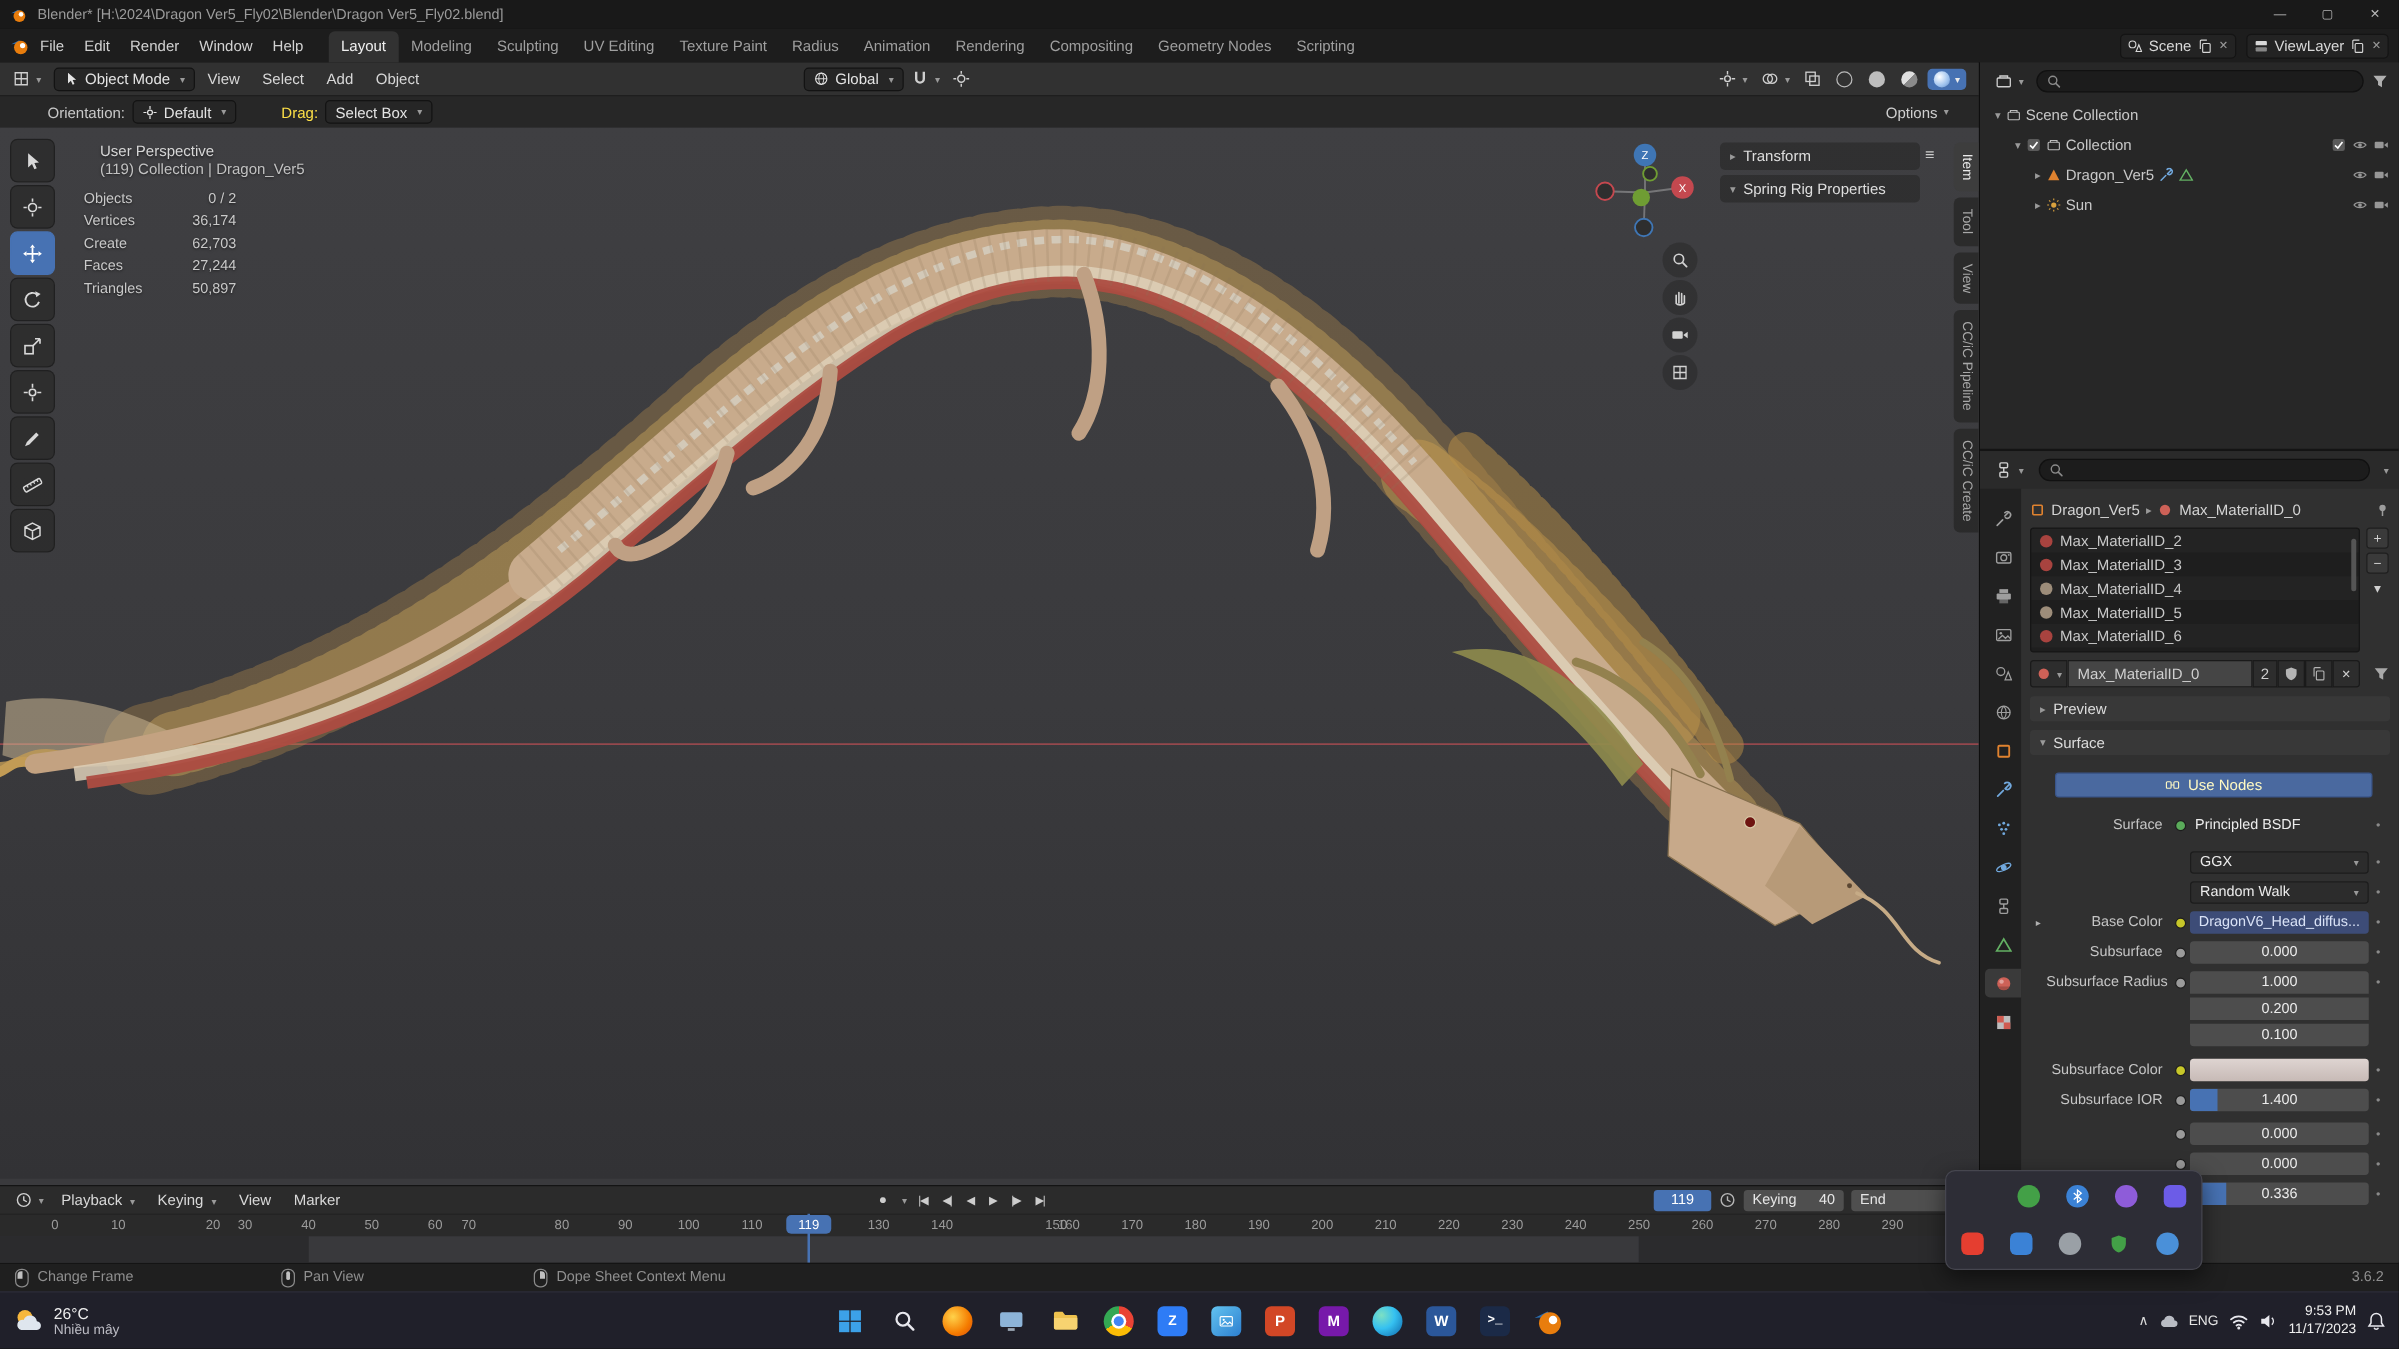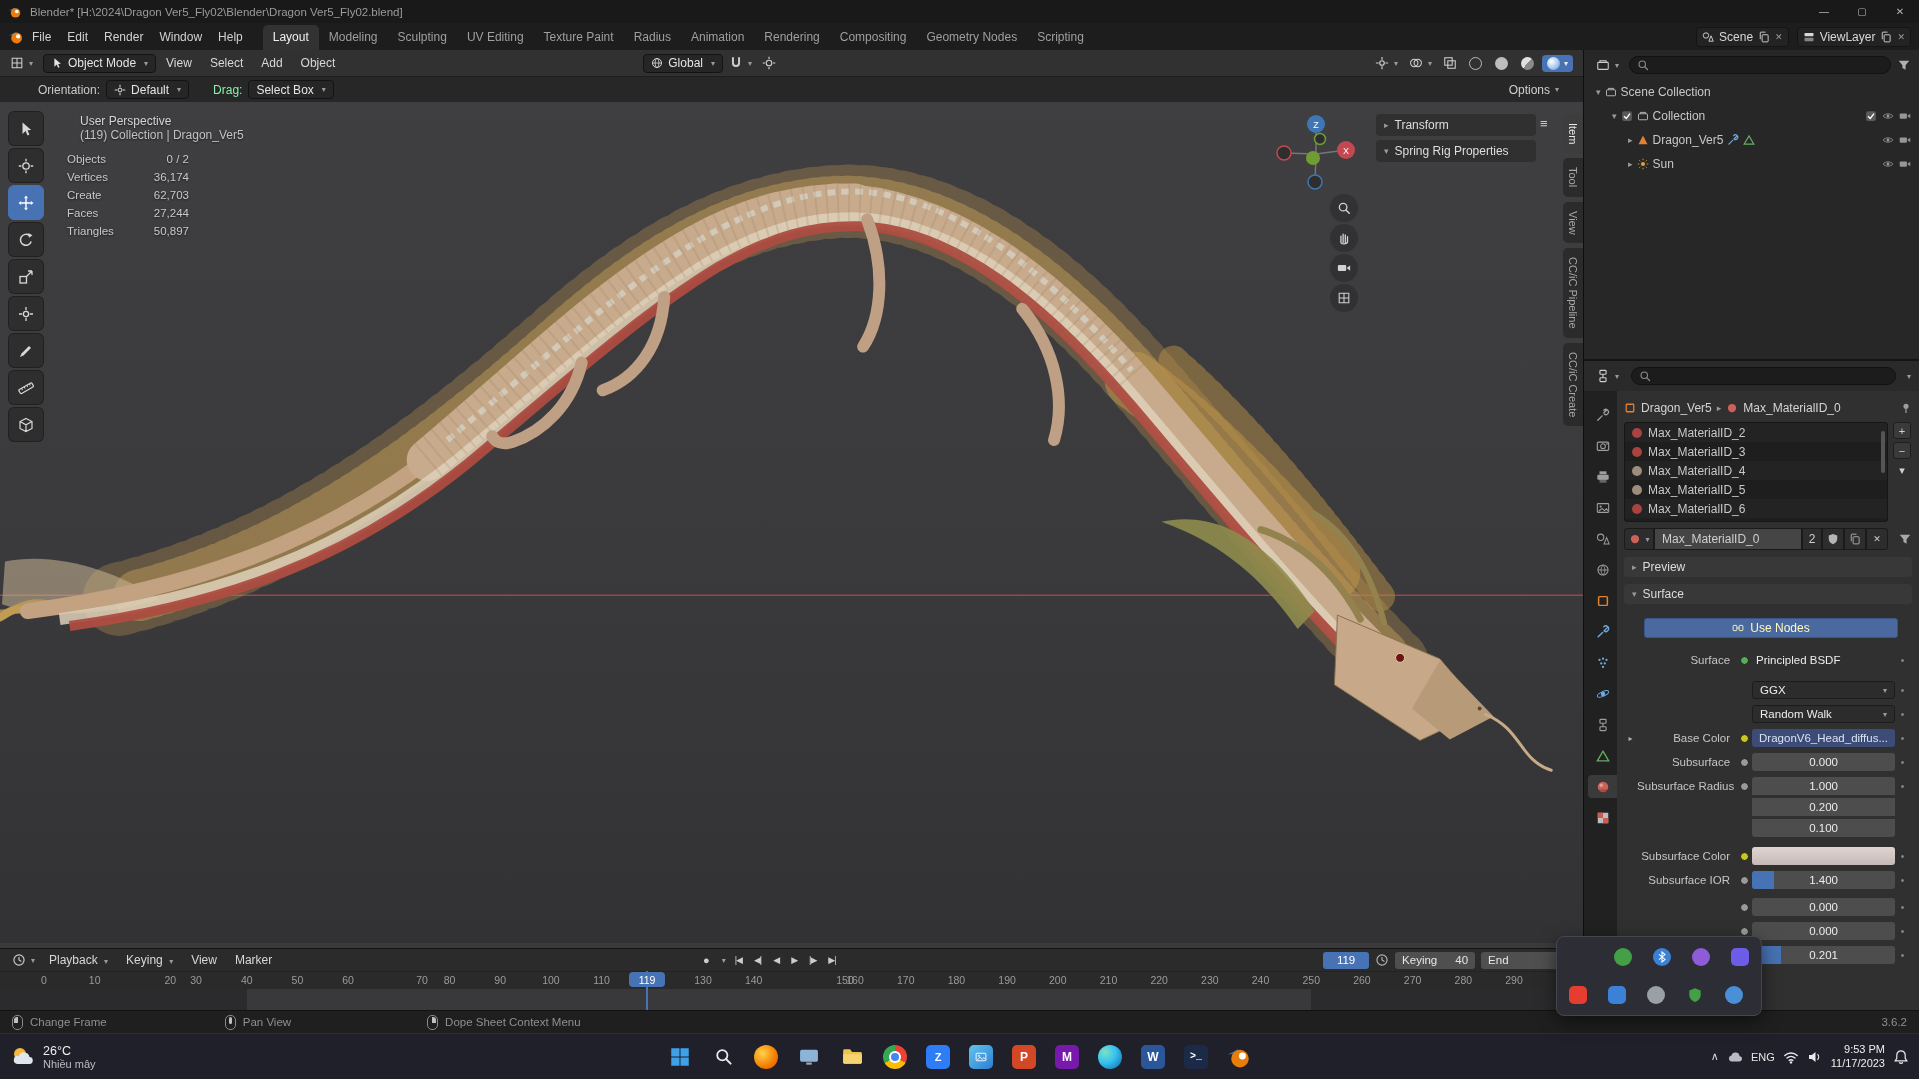--- a/index.html
+++ b/index.html
@@ -479,21 +479,21 @@
 
     <div class="toolrow">
       <span style="margin-left:28px;color:#c9c9c9">Orientation:</span>
       <div class="fld">
         <svg class="ic12">
             <use href="#i-transform"></use>
           </svg>
         <span>Default</span>
         <span class="cr">▾</span>
       </div>
-      <span style="margin-left:18px;color:#86efac">Drag:</span>
+      <span style="margin-left:30px;color:#fde047">Drag:</span>
       <div class="fld">
         <span>Select Box</span>
         <span class="cr">▾</span>
       </div>
       <div class="iconbtn" style="margin-left:auto;margin-right:10px">
         <span>Options</span>
         <span class="cr">▾</span>
       </div>
     </div>
 
@@ -716,21 +716,21 @@
         </div>
       </div>
       <div class="tlruler">
           <span class="tick" style="left: 44px;">0</span>
           <span class="tick" style="left: 94.69px;">10</span>
           <span class="tick" style="left: 145.38px; margin-left: 25px;">20</span>
           <span class="tick" style="left: 196.07px;">30</span>
           <span class="tick" style="left: 246.76px;">40</span>
           <span class="tick" style="left: 297.45px;">50</span>
           <span class="tick" style="left: 348.14px;">60</span>
-          <span class="tick" style="left: 422px;">70</span>
+          <span class="tick" style="left: 375px;">70</span>
           <span class="tick" style="left: 449.52px;">80</span>
           <span class="tick" style="left: 500.21px;">90</span>
           <span class="tick" style="left: 550.9px;">100</span>
           <span class="tick" style="left: 601.59px;">110</span>
           <span class="tick" style="left: 652.28px;">120</span>
           <span class="tick" style="left: 702.97px;">130</span>
           <span class="tick" style="left: 753.66px;">140</span>
           <span class="tick" style="left: 845px;">150</span>
           <span class="tick" style="left: 855.04px;">160</span>
           <span class="tick" style="left: 905.73px;">170</span>
@@ -1146,21 +1146,21 @@
             <span class="pdot">•</span>
           </div>
           <div class="prow">
             <span class="pexp"></span>
               <span class="plab"></span>
             <span class="psock">
                 <span class="sock" style="background:#9a9a9a"></span>
               </span>
             <div class="pfield">
                 <span class="fill" style="width:20%"></span>
-                <span class="fval">0.201</span>
+                <span class="fval">0.336</span>
               </div>
             <span class="pdot">•</span>
           </div>
         </div>
       </div>
     </div>
   </div>
 </div>
 
 <div class="statusbar">

